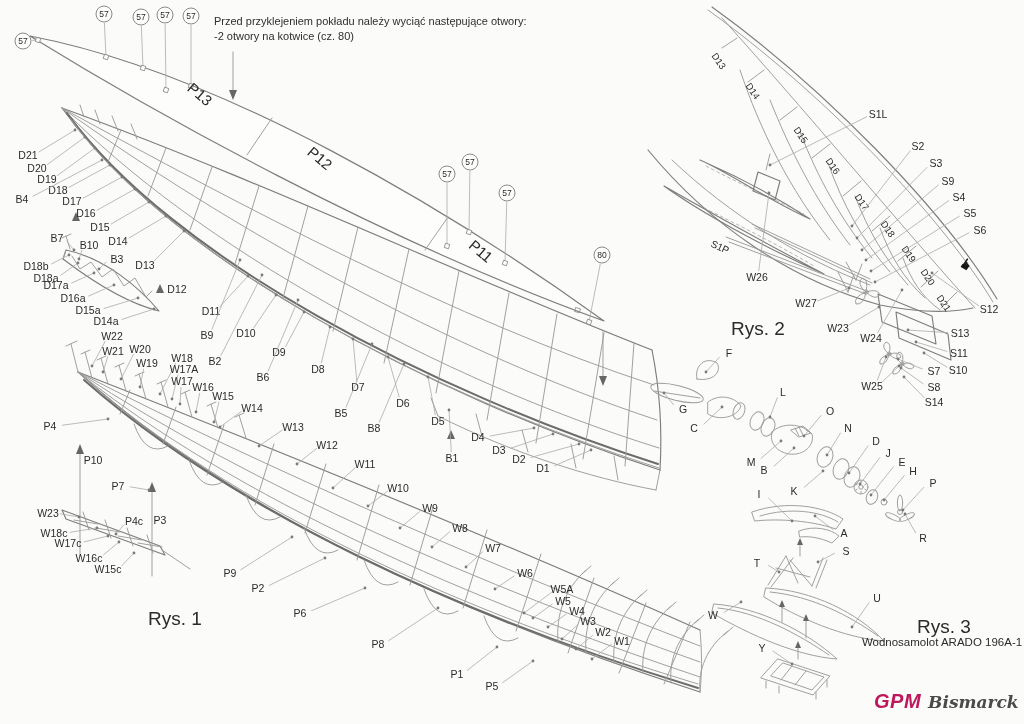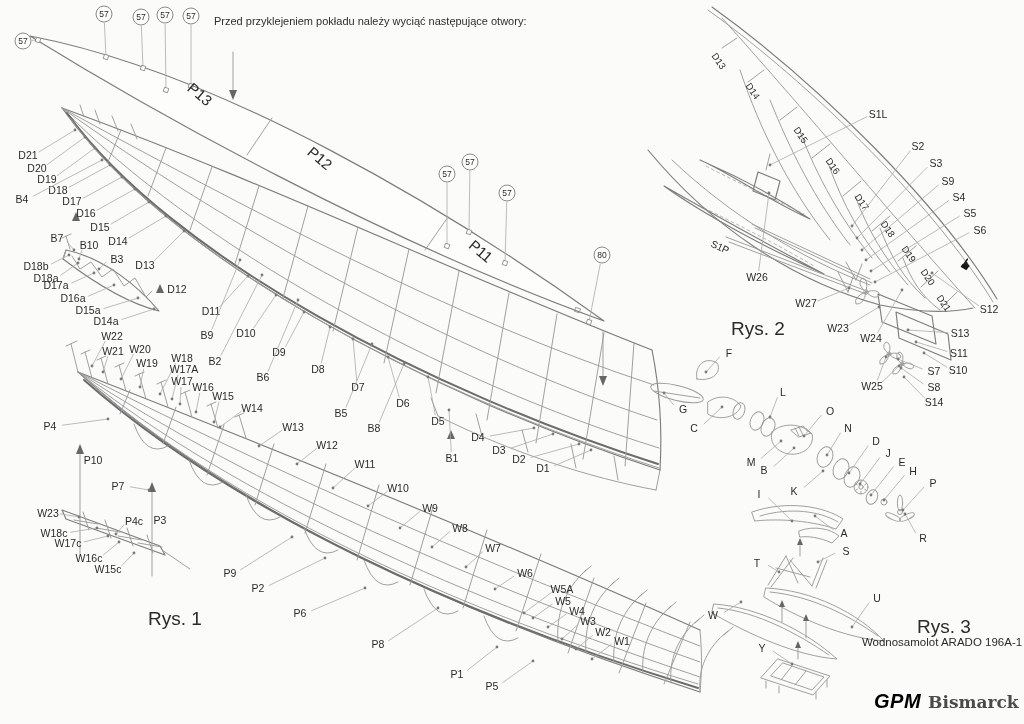--- a/index.html
+++ b/index.html
@@ -16,22 +16,22 @@
   .ldr{stroke:#ababab;stroke-width:.8;fill:none;}
   .dot{fill:#7a7a7a;stroke:none;}
   .hatch{fill:#fff;stroke:#8a8a8a;stroke-width:.8;}
   .mk{fill:#fdfdfc;stroke:#8a8a8a;stroke-width:1;}
   text.lbl{font-family:"Liberation Sans",sans-serif;font-size:10.5px;fill:#2b2b2b;
            text-anchor:middle;dominant-baseline:central;}
   text.circtxt{font-size:8.5px;}
   text.hand{font-size:15px;fill:#161616;text-anchor:middle;dominant-baseline:central;}
   .note{position:absolute;left:214px;top:14px;font-size:11px;line-height:14.5px;color:#2e2e2e;}
   .footer{position:absolute;left:874px;top:690px;display:flex;align-items:baseline;gap:7px;white-space:nowrap;}
-  .footer .pub{font-weight:bold;font-style:italic;font-size:20px;color:#000000;letter-spacing:.5px;}
-  .footer .ser{font-family:"DejaVu Serif",serif;font-weight:bold;font-size:17px;color:#4a4a4a;}
+  .footer .pub{font-weight:bold;font-style:italic;font-size:20px;color:#be185d;letter-spacing:.5px;}
+  .footer .ser{font-family:"DejaVu Serif",serif;font-weight:bold;font-size:17px;color:#4a4a4a;font-style:italic;}
 </style>
 </head>
 <body>
 
 <div id="stage">
 
 <svg id="art" width="1024" height="724" viewBox="0 0 1024 724">
 
   <g class="ln">
     <path class="wfill md" d="M30,36 C220,72 450,210 604,321 C380,240 150,110 30,36 Z"></path>
@@ -978,20 +978,21 @@
           <text x="944" y="626" class="lbl" style="font-size: 19px;">Rys. 3</text>
         </g>
         <g>
           <text x="942" y="642" class="lbl" style="font-size: 11.5px;">Wodnosamolot ARADO 196A-1</text>
         </g>
       </g>
 </svg>
 
 <div class="note">
   <div>Przed przyklejeniem pokładu należy wyciąć następujące otwory:</div>
+  <div>-2 otwory na kotwice (cz. 80)</div>
 </div>
 
 <div class="footer">
   <span class="pub">GPM</span>
   <span class="ser">Bismarck</span>
 
 </div>
 
 </div>
 

